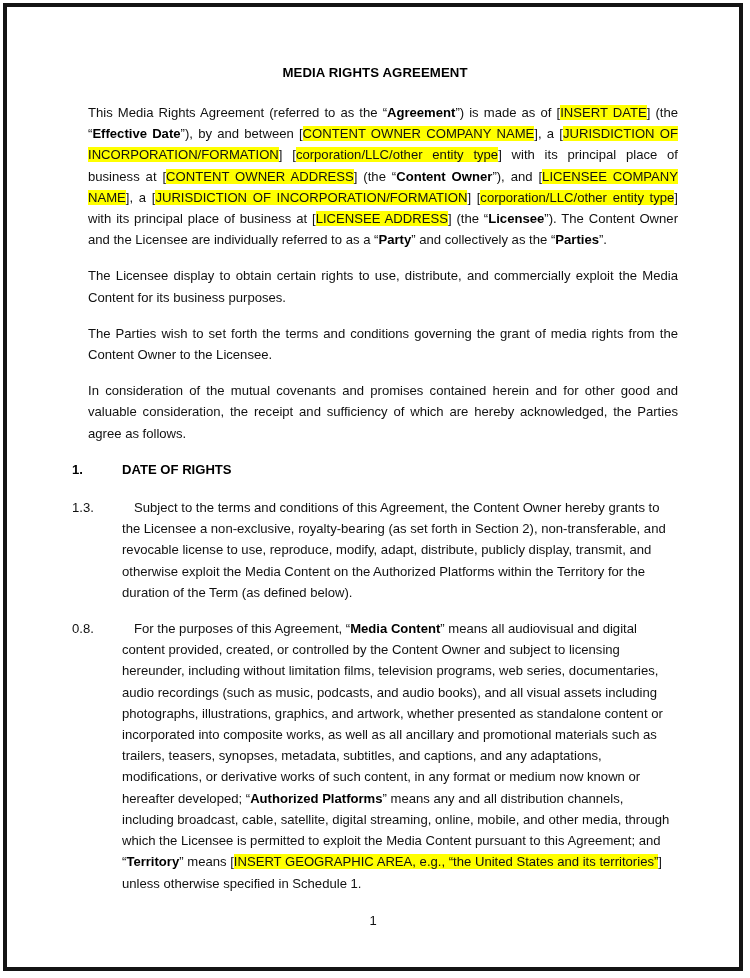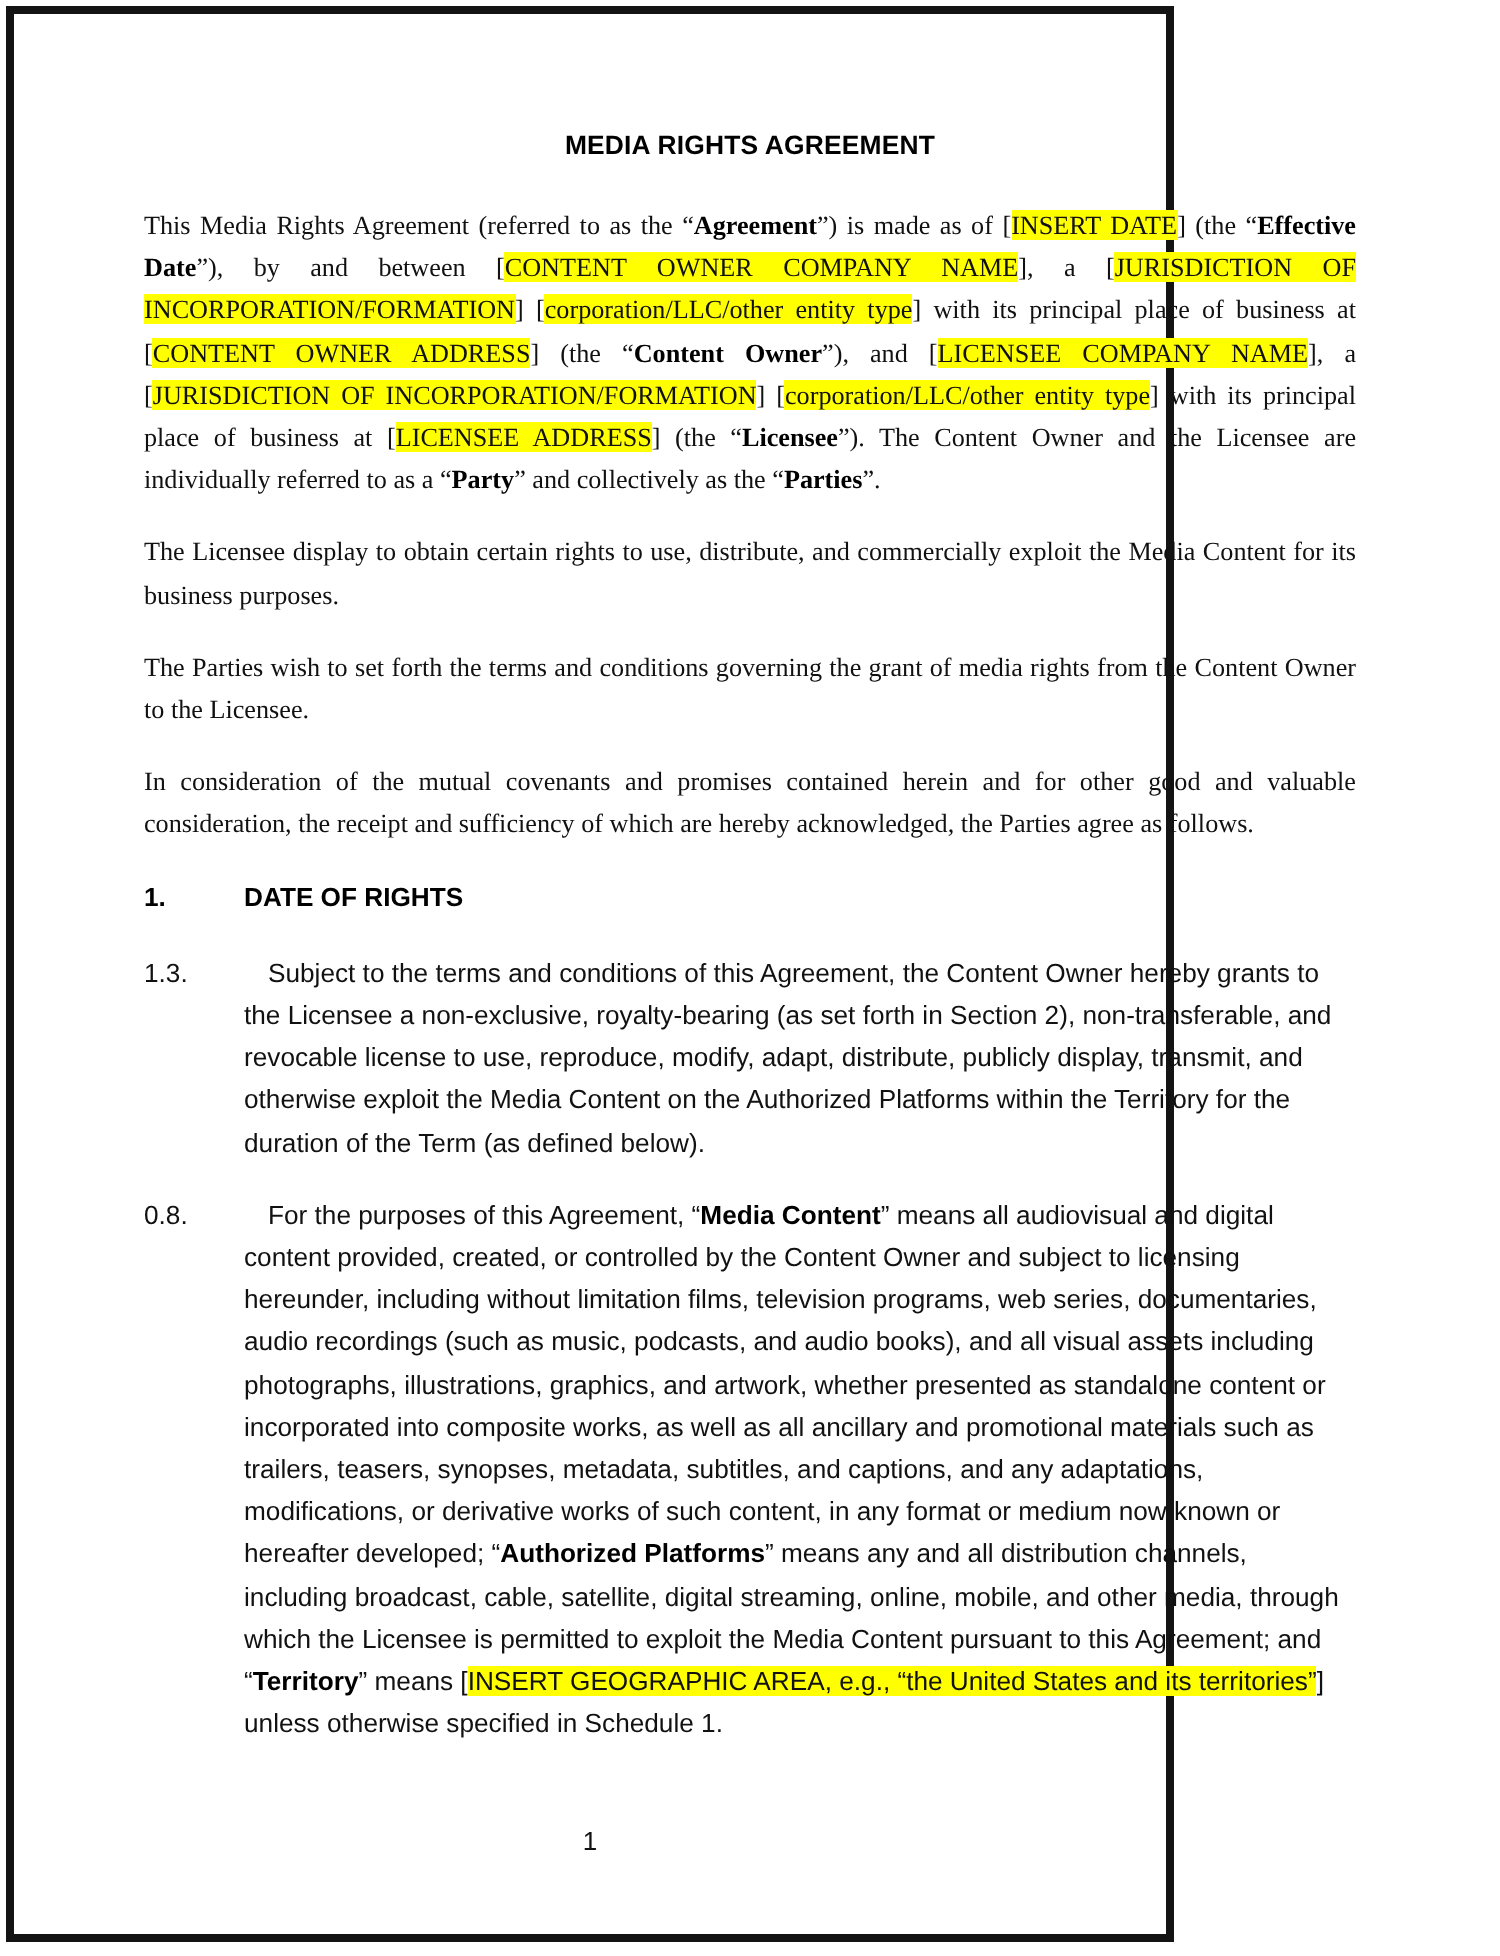--- a/index.html
+++ b/index.html
@@ -12,21 +12,21 @@
     height: 978px;
     overflow: hidden;
     font-family: "Liberation Sans", sans-serif;
   }
 
   
   #page-frame {
     position: absolute;
     left: 3px;
     top: 3px;
-    width: 584px;
+    width: 740px;
     height: 968px;
     box-sizing: border-box;
     border: 4px solid #141414;
     background: #ffffff;
   }
   #page-sheet {
     position: absolute;
     left: 0;
     top: 0;
     right: 0;
@@ -50,23 +50,22 @@
     color: #000000;
     margin: 0 0 22px 0;
   }
 
   .para {
     font-size: 13.1px;
     line-height: 21.2px;
     color: #111111;
     text-align: justify;
     text-justify: inter-word;
-    margin: 0 0 15px 0;
+    margin: 0 0 15px 16px;
     hyphens: none;
-    font-family: Liberation Serif, serif;
   }
   .para:last-child { margin-bottom: 0; }
 
   
   .clause-head {
     position: relative;
     padding-left: 50px;
     font-size: 13.1px;
     line-height: 21.2px;
     font-weight: bold;

